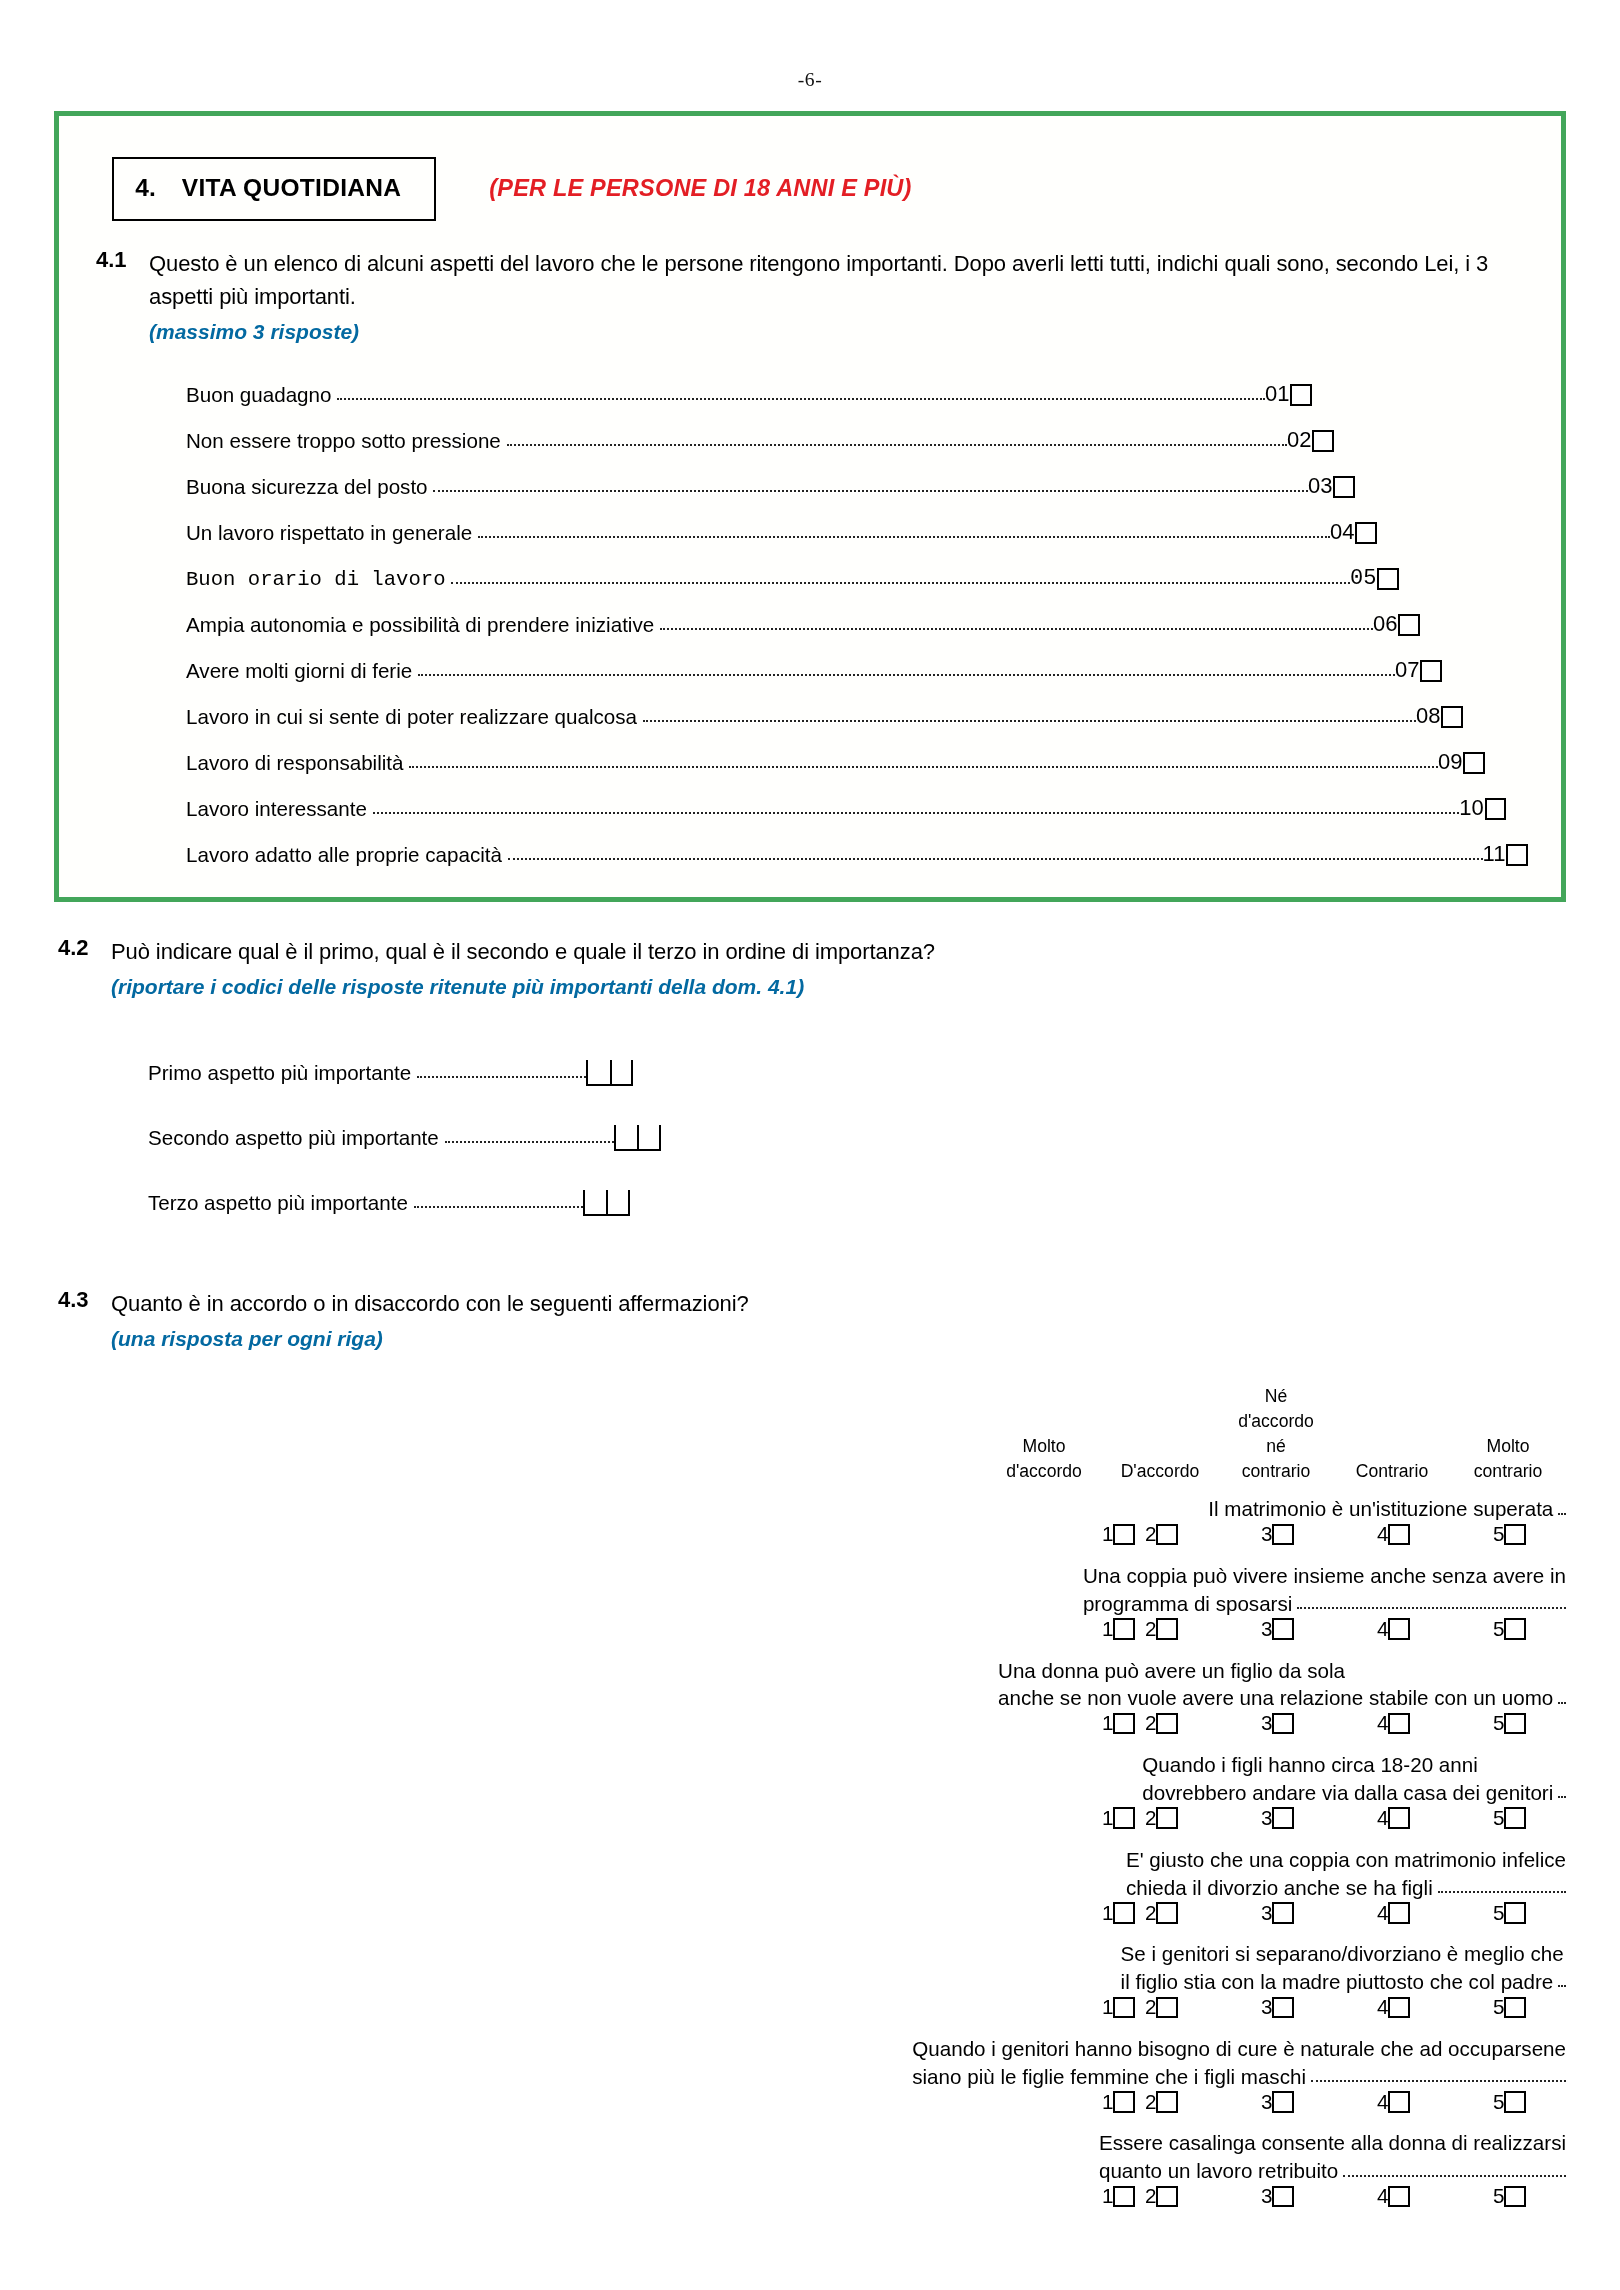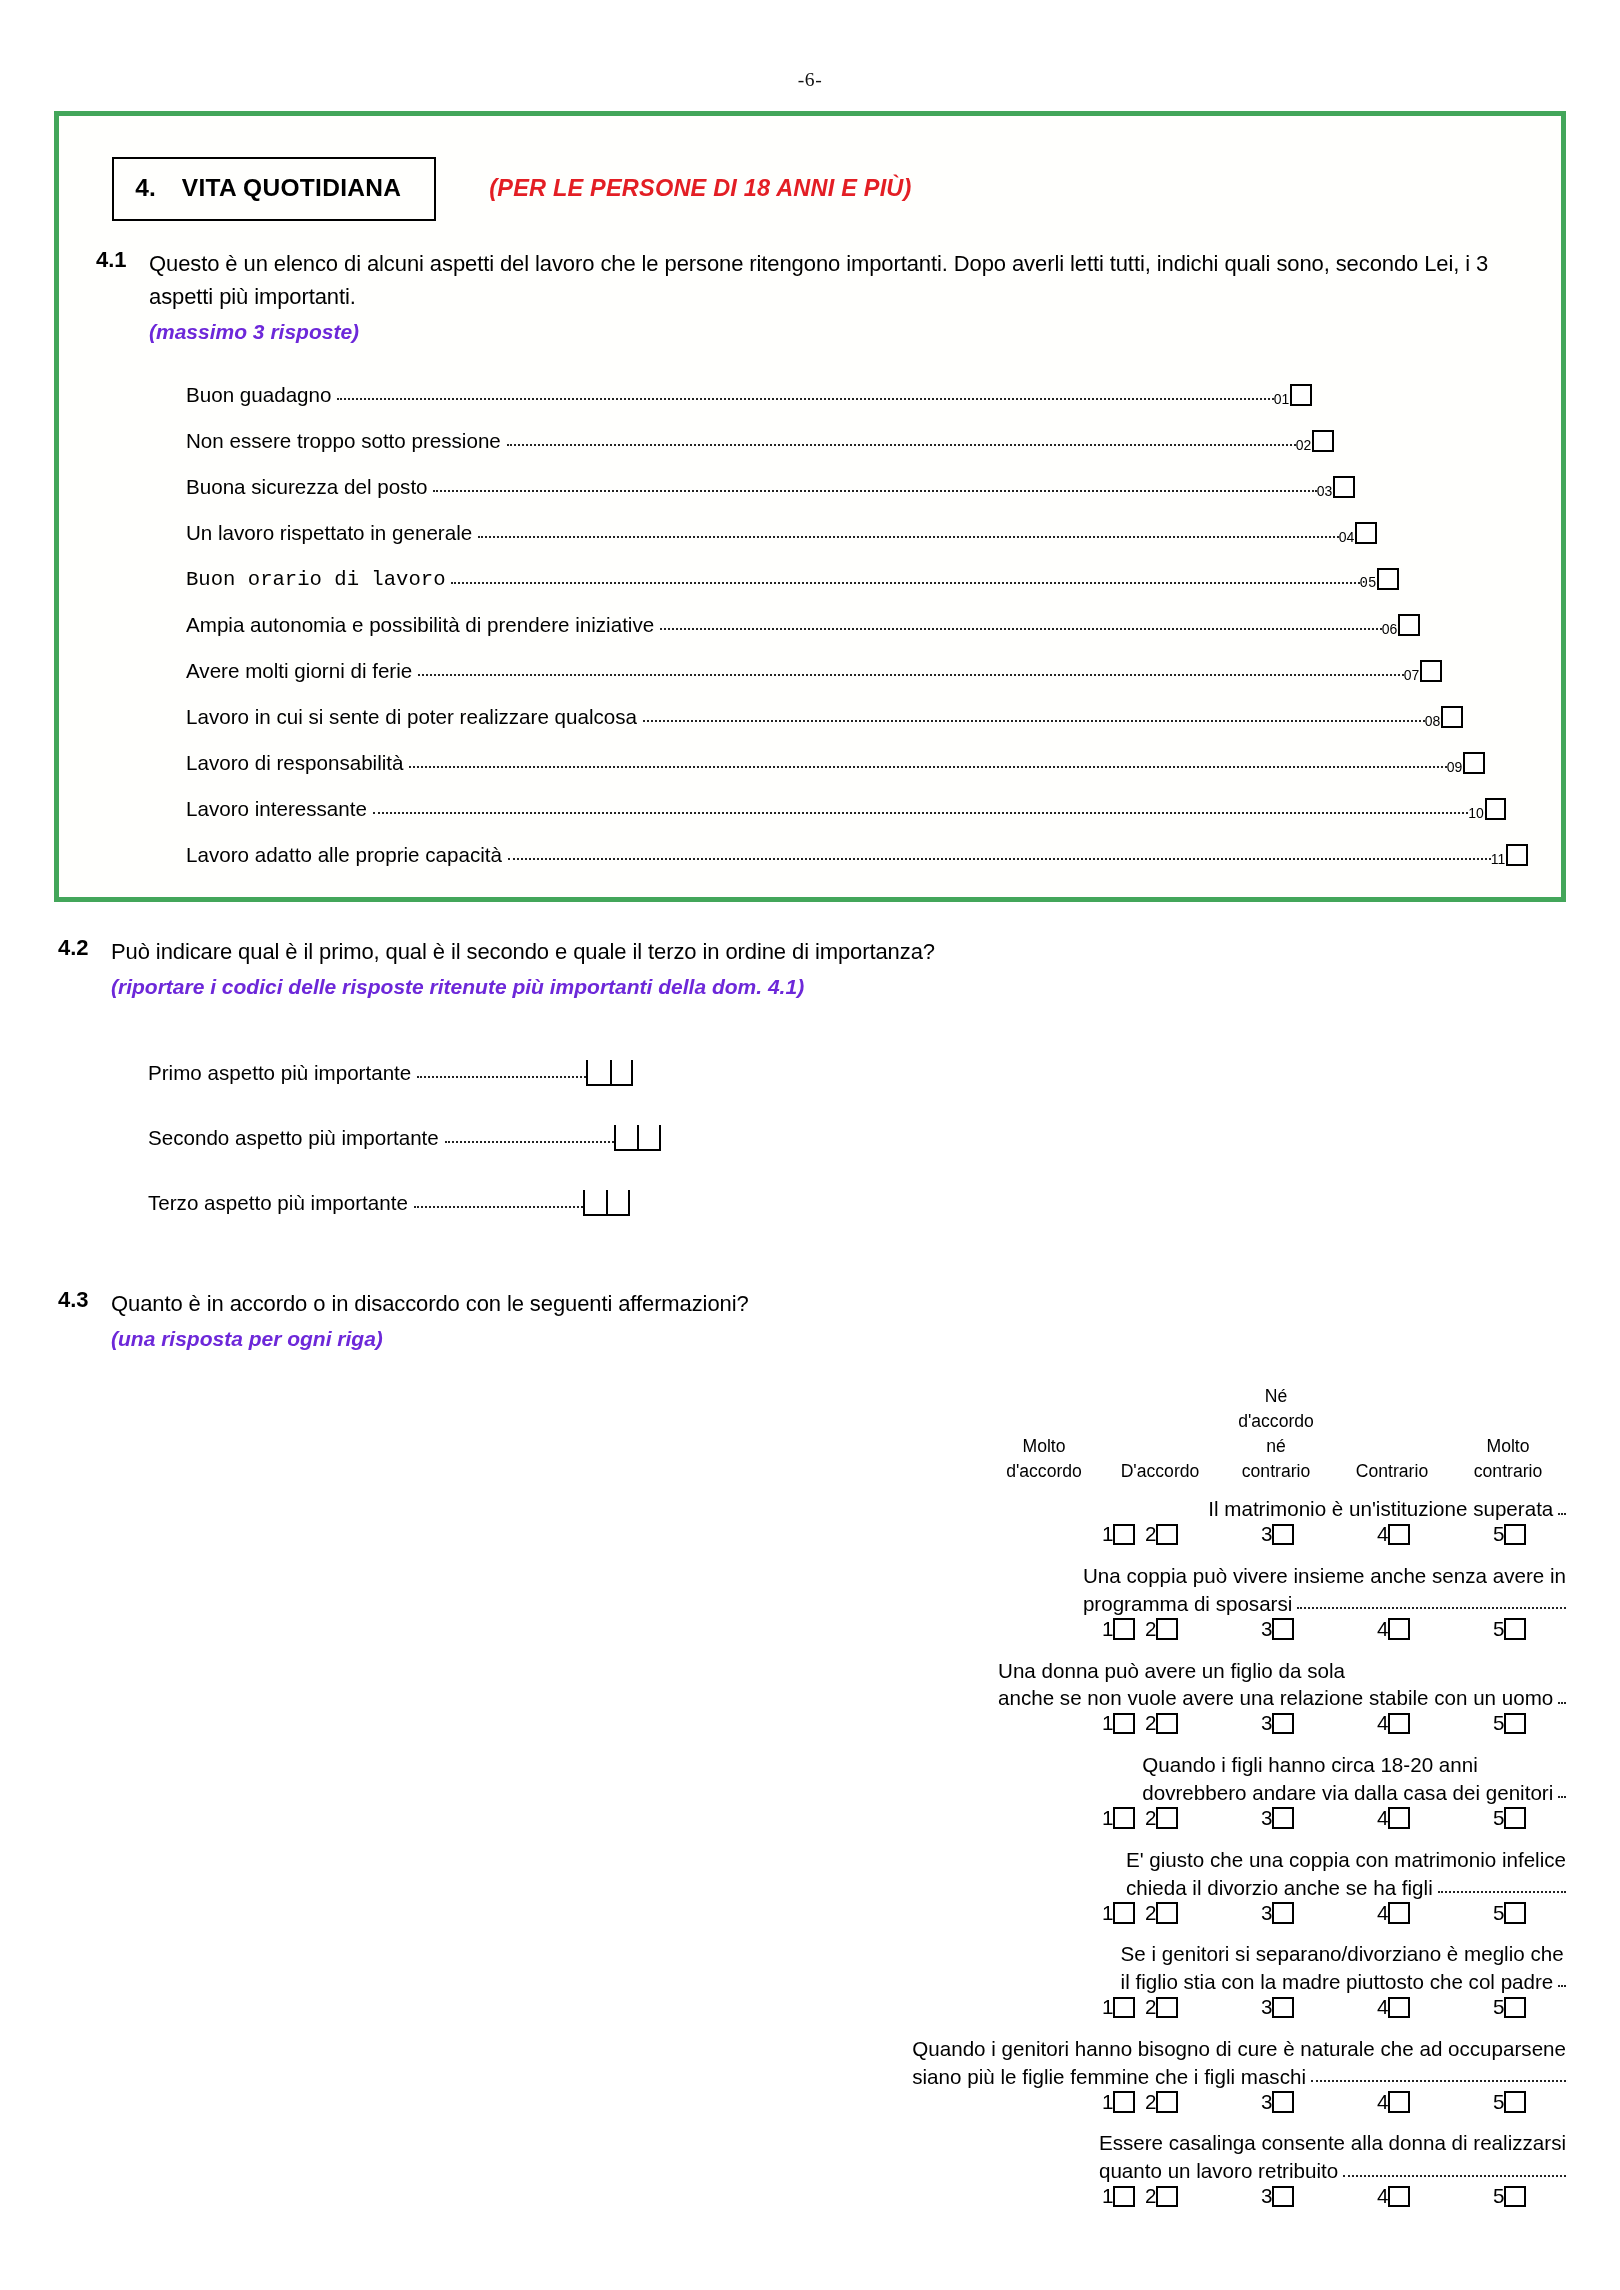--- a/index.html
+++ b/index.html
@@ -84,21 +84,21 @@
     padding-left: 3.9px;
   }
   .q-body { flex: 1 1 auto; }
   .q-text {
     font-weight: normal;
     font-size: 22px;
     line-height: 1.52;
     letter-spacing: -0.1px;
   }
   .q-hint {
-    color: #6d28d9;
+    color: #0369a1;
     font-style: italic;
     font-weight: bold;
     font-size: 21px;
     line-height: 1.5;
     margin-top: 2.9px;
   }
 
   
   .opt-list {
     margin-top: 13.7px;
@@ -116,21 +116,21 @@
     padding-bottom: 1px;
   }
   .opt-dots {
     flex: 1 1 auto;
     border-bottom: 2.5px dotted #222;
     margin: 0 0 7.8px 5.9px;
     min-width: 9.8px;
     height: 1px;
   }
   .opt-code {
-    font-size: 14px;
+    font-size: 22px;
     padding: 0 1px 1px 0;
     letter-spacing: 0;
   }
   .cbox {
     display: inline-block;
     width: 21.6px;
     height: 21.6px;
     border: 2.9px solid #000;
     background: #fff;
     margin-bottom: 2px;

